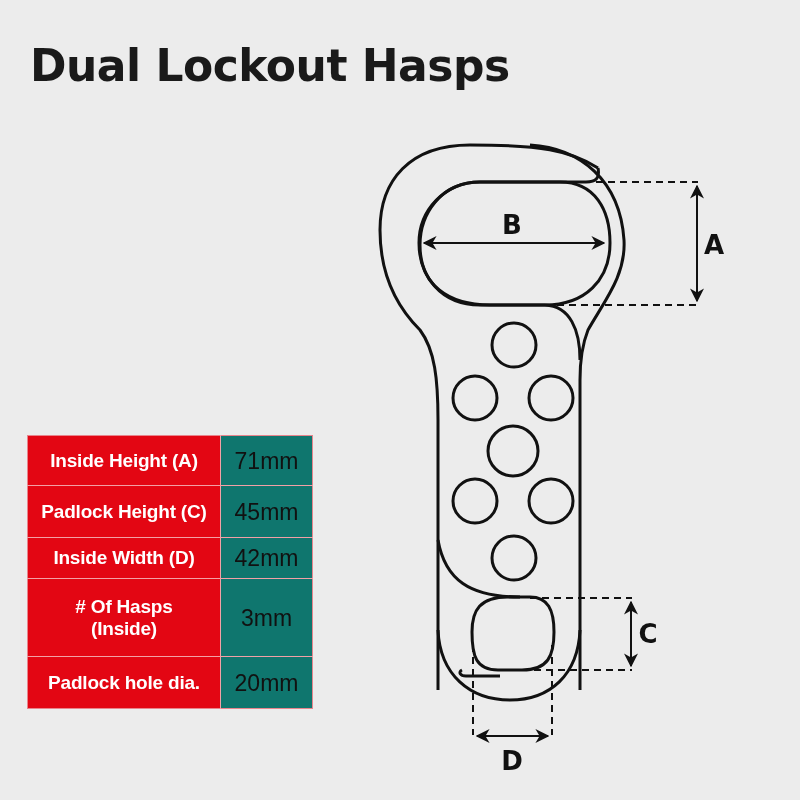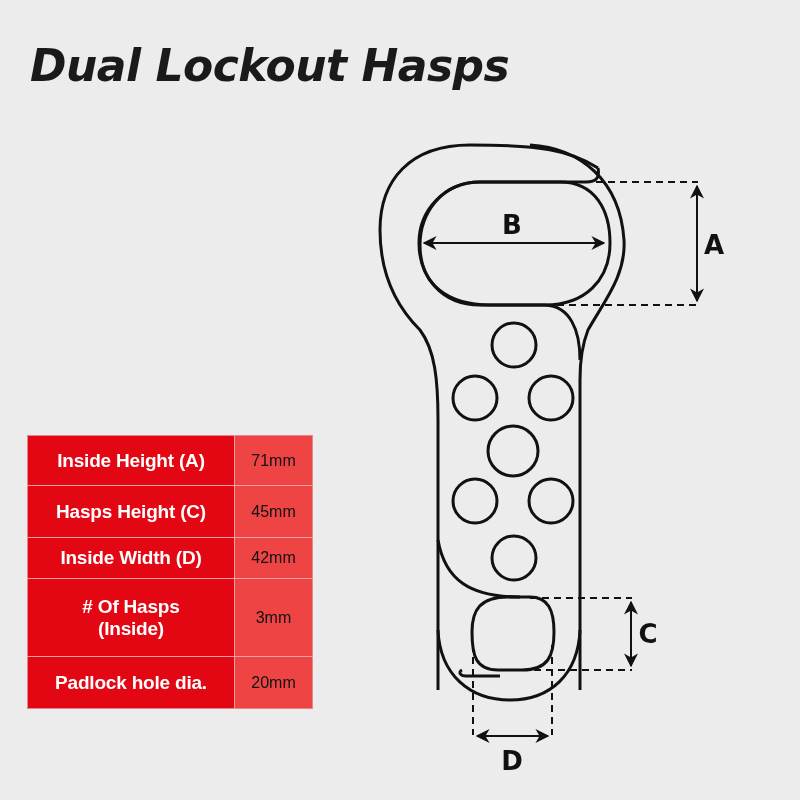--- a/index.html
+++ b/index.html
@@ -7,56 +7,55 @@
       width: 800px; height: 800px;
       background: #ececec;
       position: relative;
       overflow: hidden;
       font-family: "Liberation Sans", "DejaVu Sans", sans-serif;
     }
     .title {
       position: absolute;
       left: 30px; top: 44px;
       font-family: "DejaVu Sans", "Liberation Sans", sans-serif;
-      font-style: italic;
       font-weight: bold;
       font-size: 44px;
       letter-spacing: -0.5px;
       color: #1a1a1a;
       white-space: nowrap;
       line-height: 1;
     }
     .spec-table {
       position: absolute;
       left: 27px; top: 435px;
       width: 286px;
       border-collapse: collapse;
       border: 1px solid #e8848c;
     }
     .spec-table td {
-      padding: 7px;
+      padding: 0;
       text-align: center;
       vertical-align: middle;
       font-size: 19px;
       line-height: 22px;
     }
     .spec-table td.label {
       width: 192px;
       background: #e30613;
       color: #ffffff;
       font-weight: bold;
       border-bottom: 1px solid #f2a0a6;
       letter-spacing: -0.2px;
     }
     .spec-table td.value {
-      background: #ef4444;
+      background: #0f766e;
       color: #111111;
       border-bottom: 1px solid #f2a0a6;
       border-left: 1px solid #f2a0a6;
-      font-size: 16px;
+      font-size: 23px;
     }
     .spec-table tr:last-child td { border-bottom: none; text-align: center; }
     .diagram {
       position: absolute;
       left: 0; top: 0;
       width: 800px; height: 800px;
     }
     .dim-label {
       font-family: "DejaVu Sans", "Liberation Sans", sans-serif;
       font-weight: bold;
@@ -69,21 +68,21 @@
 
 <div class="title">Dual Lockout Hasps</div>
 
 <table class="spec-table">
   <tbody>
       <tr style="height:50px">
     <td class="label">Inside Height (A)</td>
     <td class="value">71mm</td>
   </tr>
   <tr style="height:52px">
-    <td class="label">Hasps Height (C)</td>
+    <td class="label">Padlock Height (C)</td>
     <td class="value">45mm</td>
   </tr>
   <tr style="height:41px">
     <td class="label">Inside Width (D)</td>
     <td class="value">42mm</td>
   </tr>
   <tr style="height:78px">
     <td class="label">
       <div># Of Hasps</div>
       <div>(Inside)</div>

